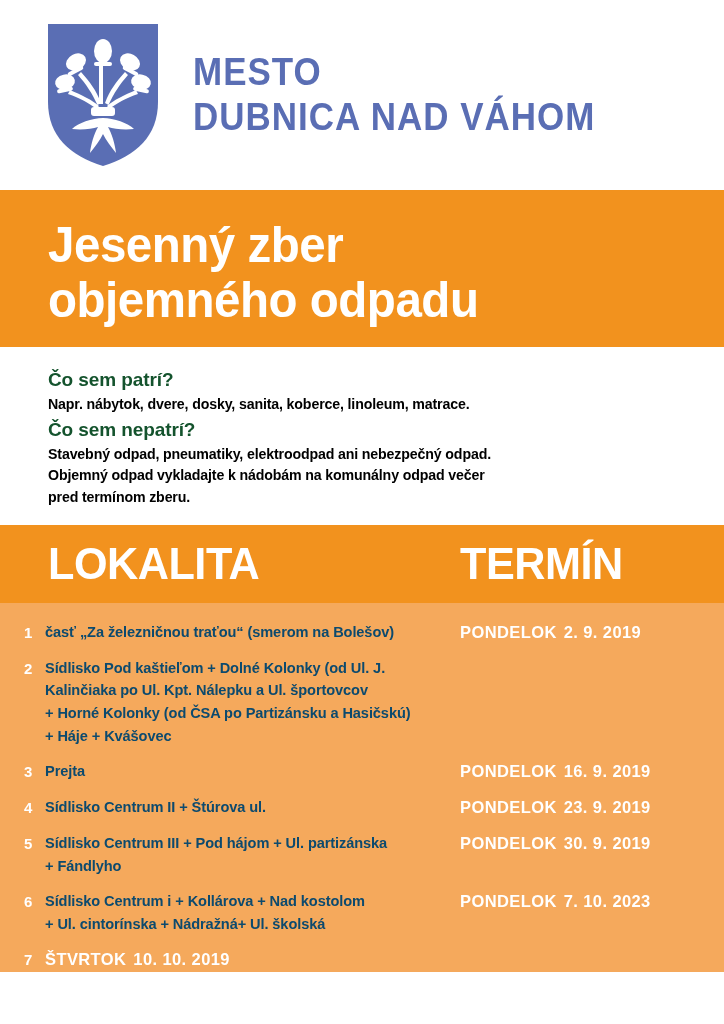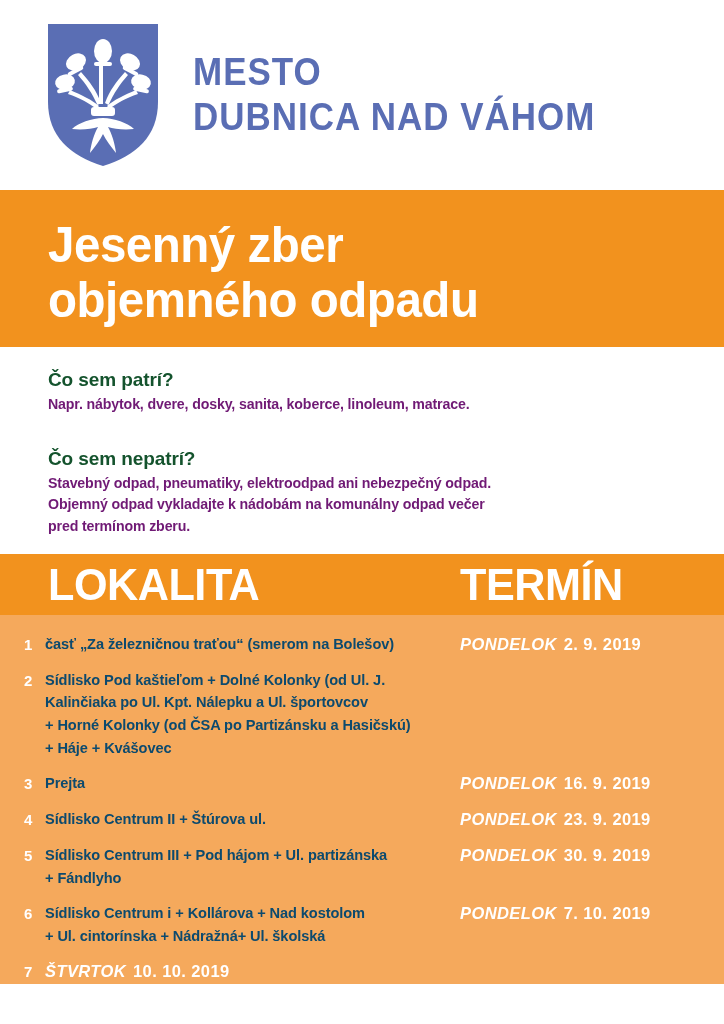--- a/index.html
+++ b/index.html
@@ -71,33 +71,33 @@
     padding:20px 0 16px 48px;
   }
   .info-heading {
     color:#14532d;
     font-weight:bold;
     font-size:19px;
     line-height:1.35;
     letter-spacing:-0.1px;
   }
   .info-body {
-    color:#701a75;
+    color:#000000;
     font-weight:bold;
     font-size:14.2px;
     line-height:1.52;
     letter-spacing:-0.15px;
     margin-top:1px;
   }
-  .info-block + .info-block { margin-top:31px; }
+  .info-block + .info-block { margin-top:2px; }
 
   
   .table-head {
     background:#F2921E;
-    height:61px;
+    height:78px;
     display:flex;
     align-items:center;
     padding-left:48px;
   }
   .table-head .th {
     color:#FFFFFF;
     font-weight:bold;
     font-size:45px;
     line-height:1;
     letter-spacing:-0.5px;
@@ -141,21 +141,21 @@
   }
   .row-date {
     flex:1 1 auto;
     color:#FFFFFF;
     font-weight:bold;
     font-size:16.5px;
     line-height:1.45;
     letter-spacing:0.4px;
     white-space:nowrap;
   }
-  .row-date .dow { margin-right:7px;font-style:italic; }
+  .row-date .dow { margin-right:7px; }
 </style>
 </head>
 <body>
 
 <div id="poster">
 
   <div class="logo-band">
     <span class="crest">
       <svg viewBox="0 0 110 142" width="110" height="142" aria-hidden="true">
         <path d="M0 0 H110 V78 C110 112 88 132 55 142 C22 132 0 112 0 78 Z" fill="#5A6EB4"></path>
@@ -243,21 +243,21 @@
       <div class="row">
         <span class="row-num">5</span>
         <span class="row-loc">Sídlisko Centrum III + Pod hájom + Ul. partizánska
 + Fándlyho</span>
         <span class="row-date"><span class="dow">PONDELOK</span><span>30. 9. 2019</span></span>
       </div>
       <div class="row">
         <span class="row-num">6</span>
         <span class="row-loc">Sídlisko Centrum i + Kollárova + Nad kostolom
 + Ul. cintorínska + Nádražná+ Ul. školská</span>
-        <span class="row-date"><span class="dow">PONDELOK</span><span>7. 10. 2019</span></span>
+        <span class="row-date"><span class="dow">PONDELOK</span><span>7. 10. 2023</span></span>
       </div>
       <div class="row">
         <span class="row-num">7</span>
         <span class="row-date"><span class="dow">ŠTVRTOK</span><span>10. 10. 2019</span></span>
       </div>
     </div>
 
 </div>
 
 </body></html>

